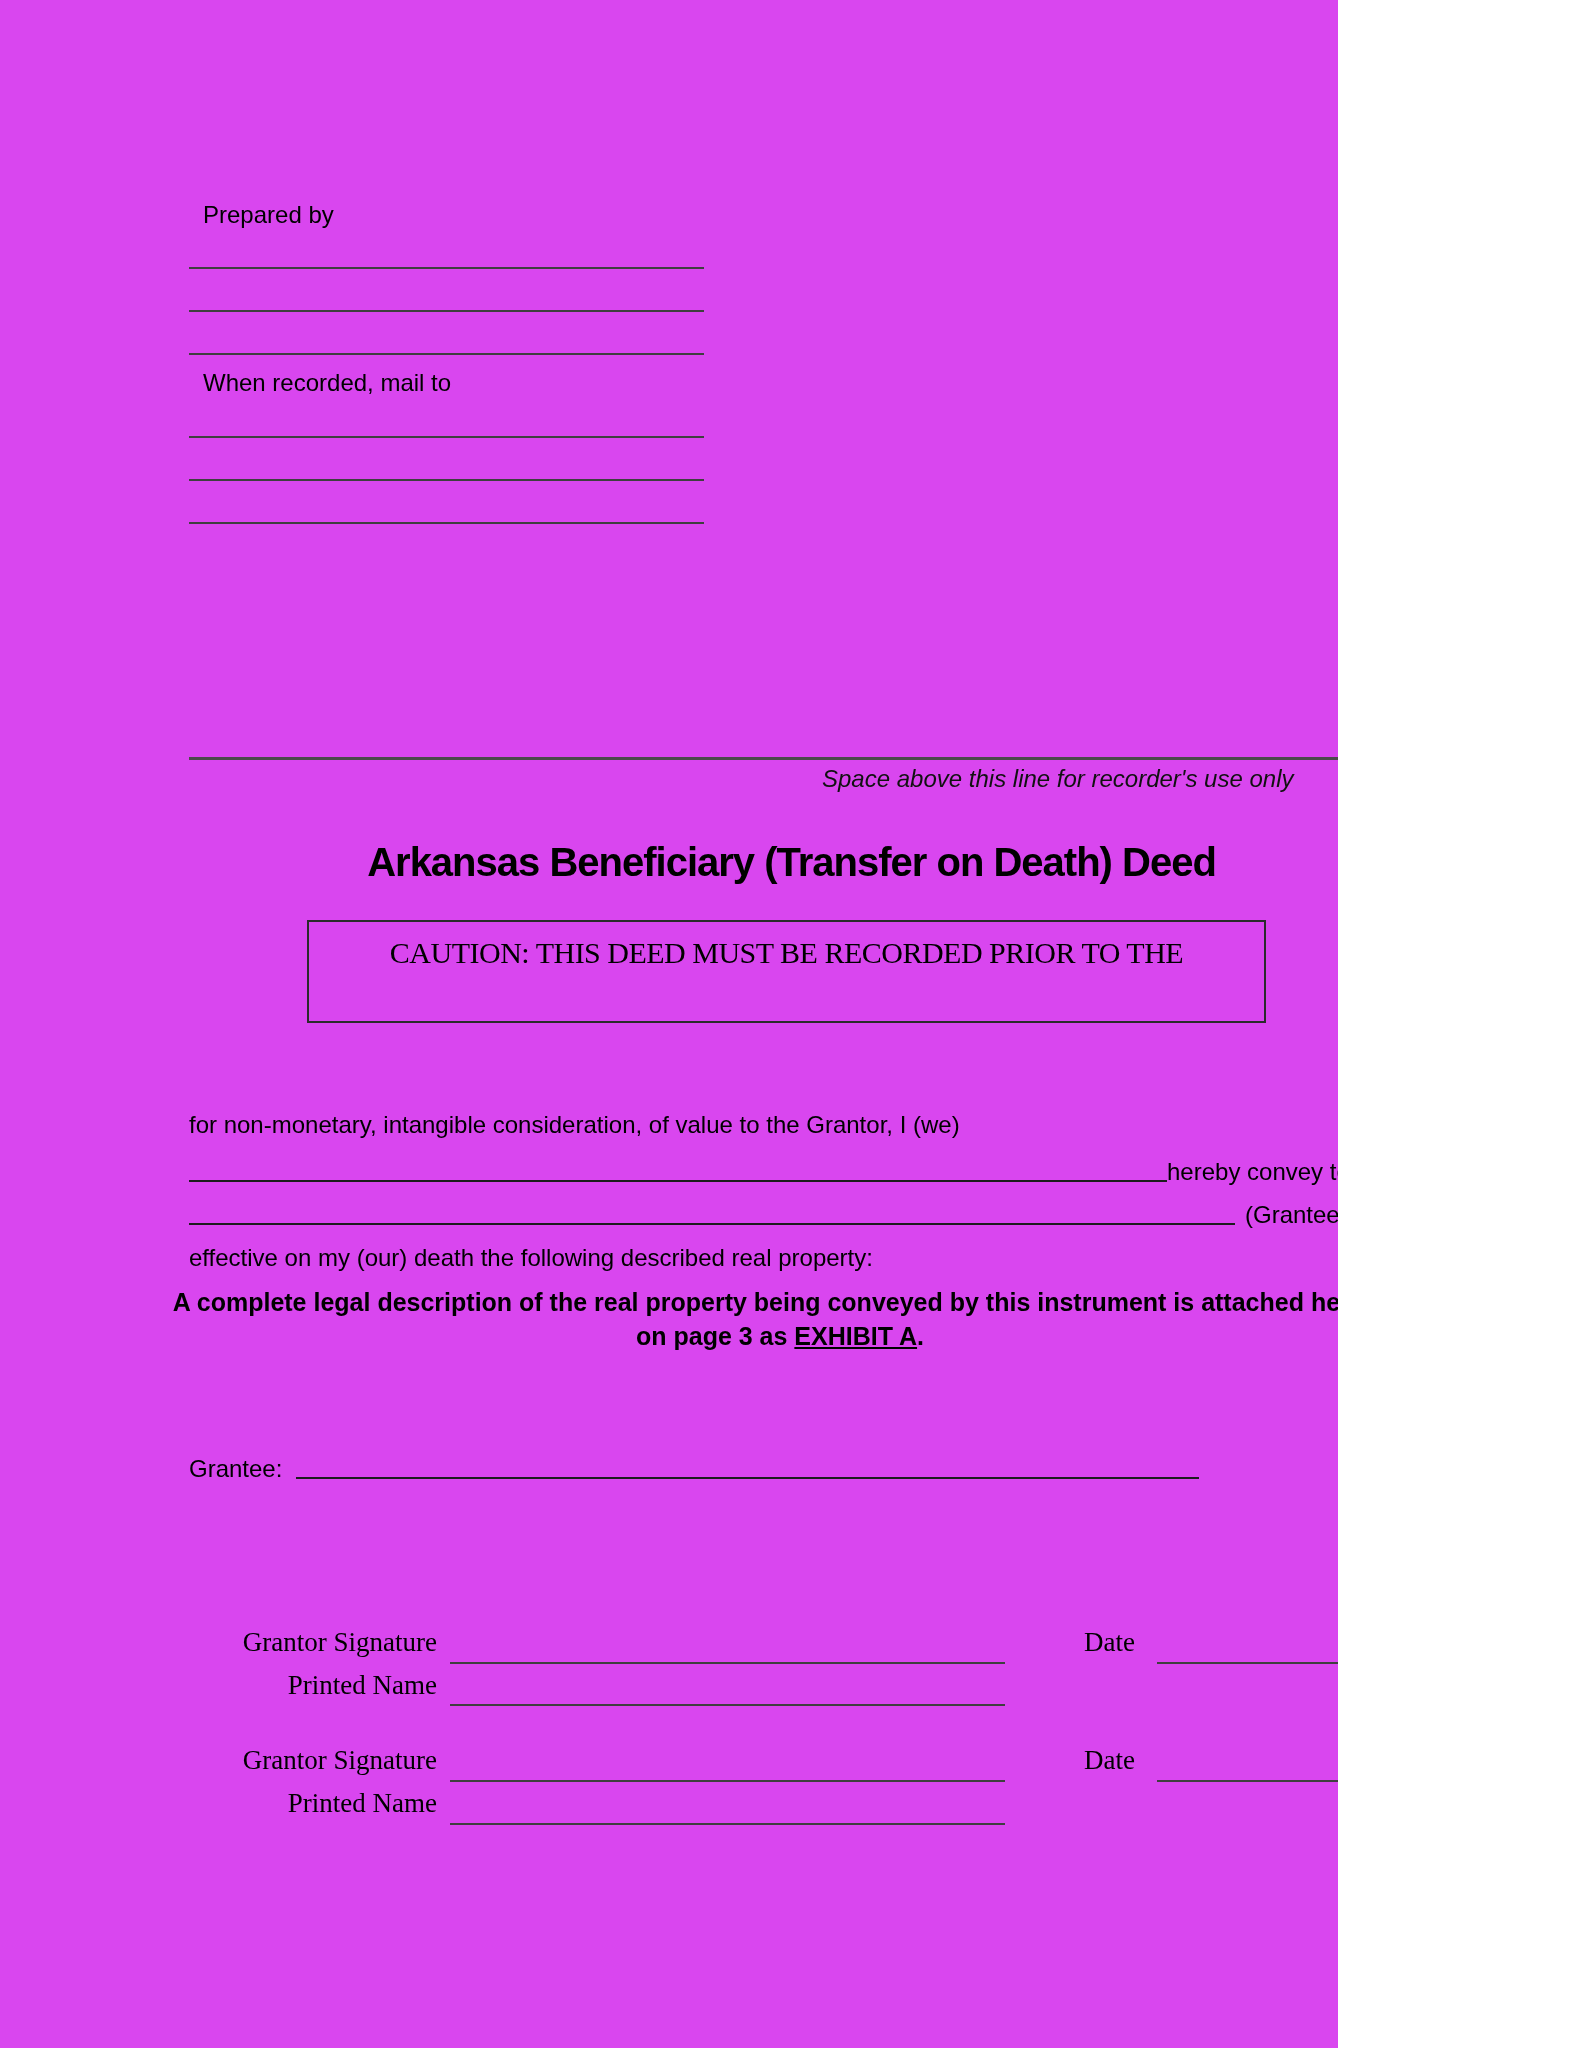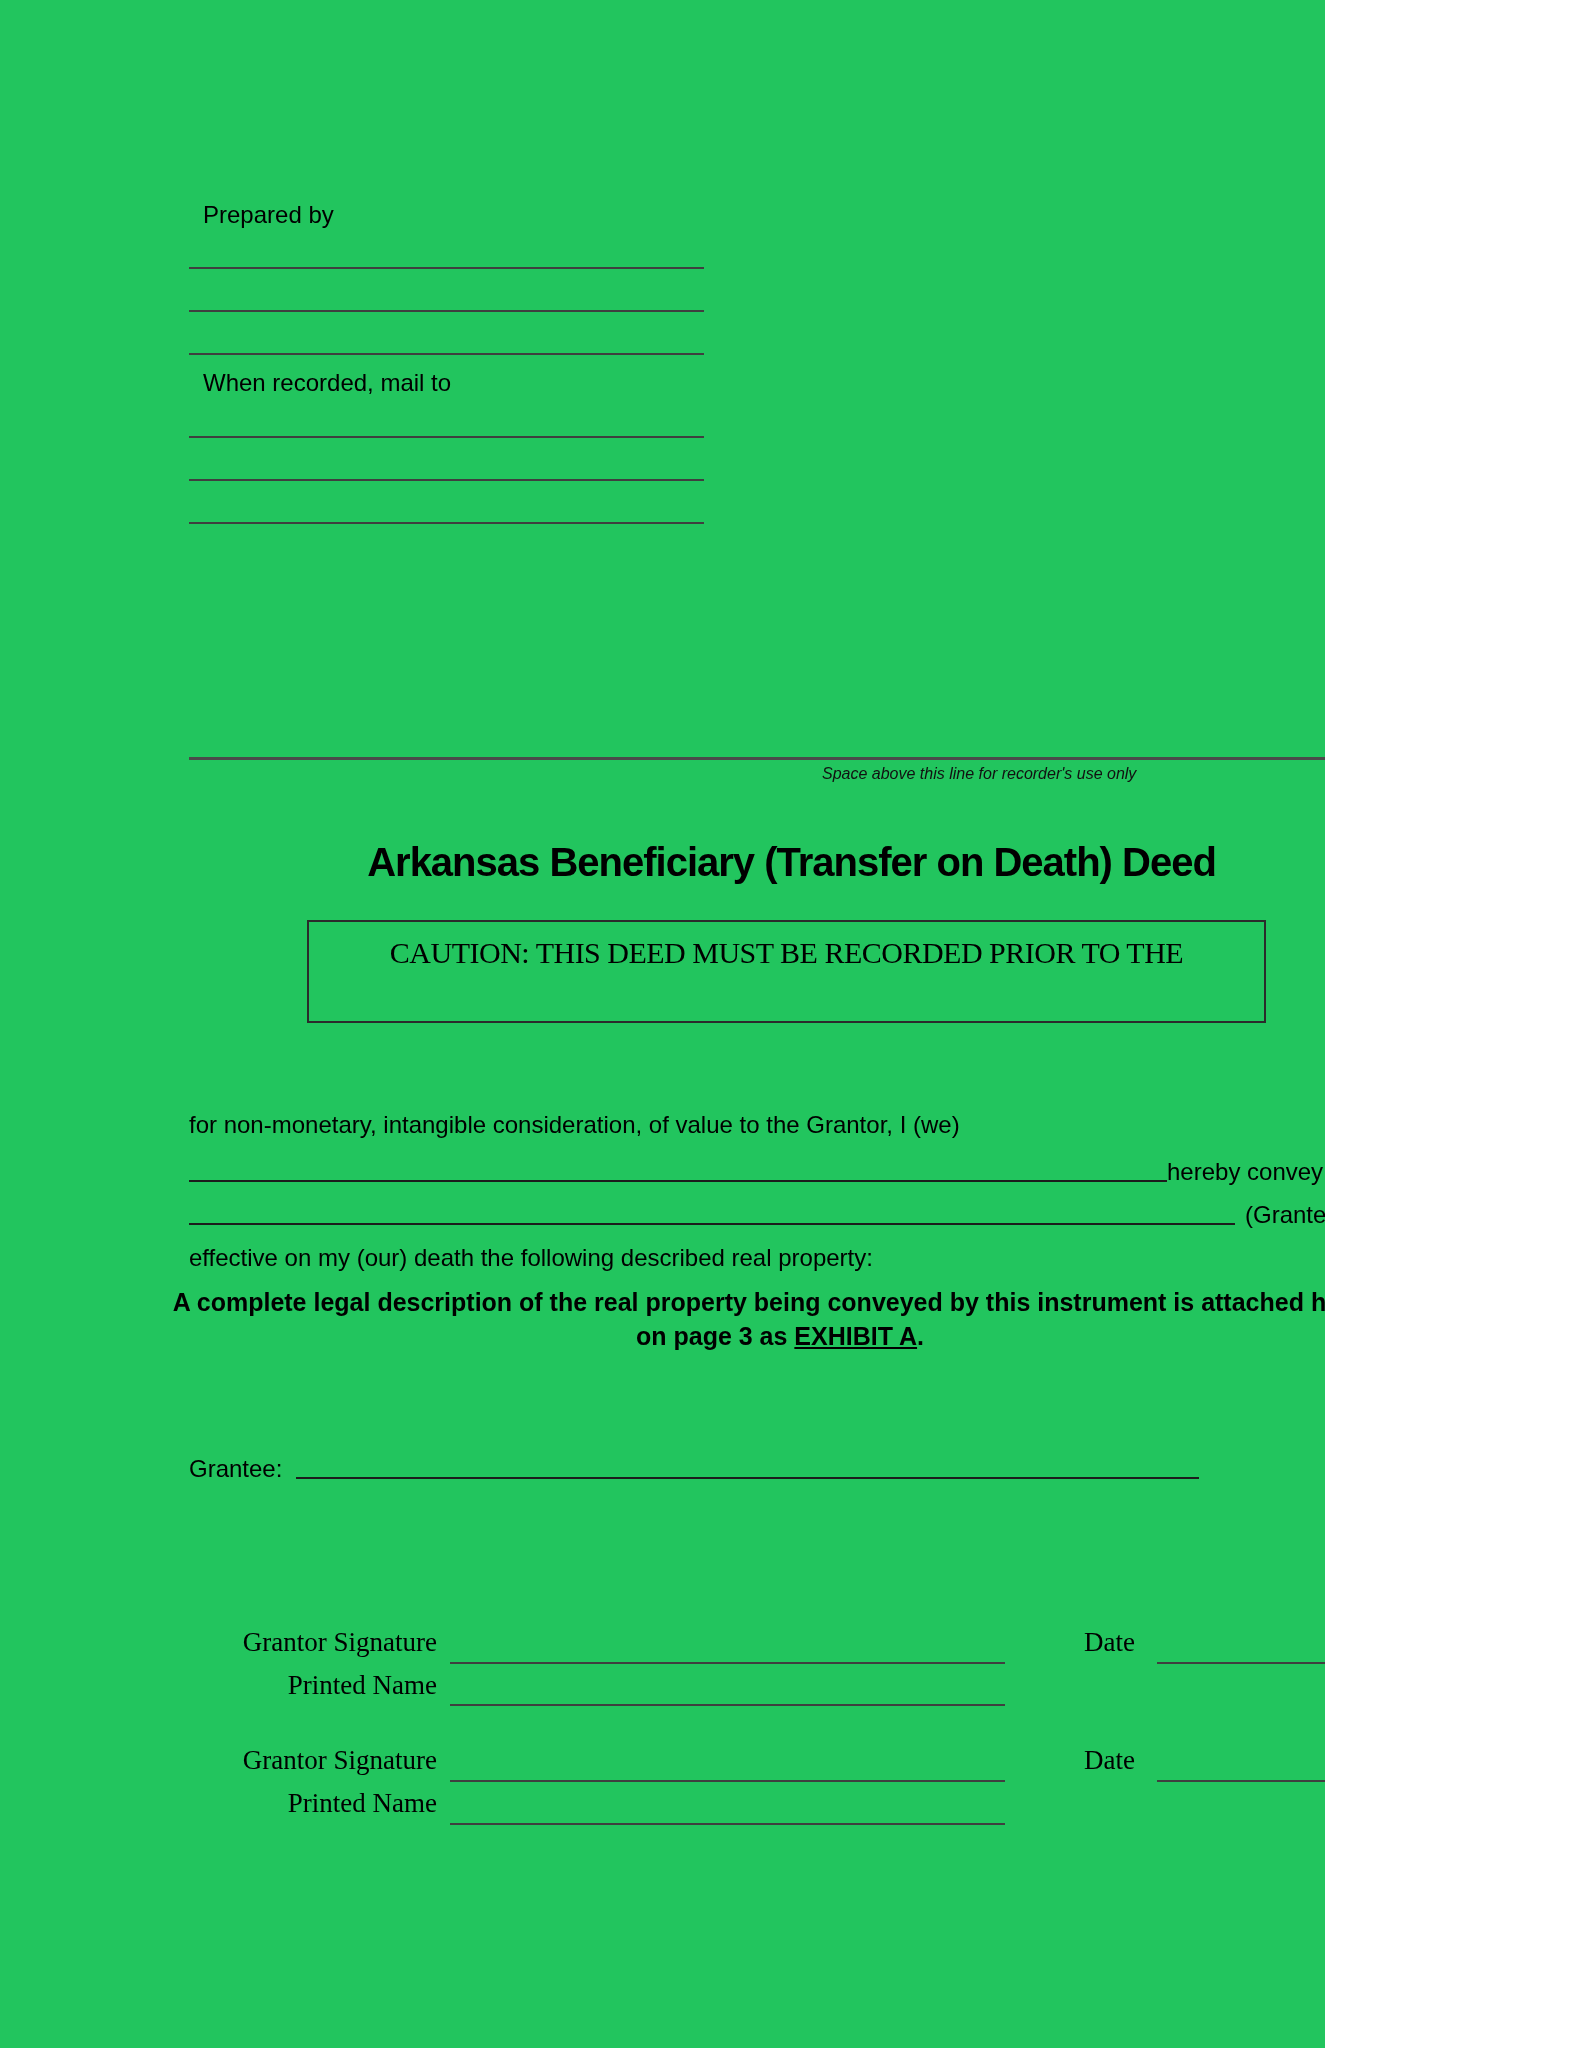--- a/index.html
+++ b/index.html
@@ -1,30 +1,31 @@
 <!DOCTYPE html>
 <html><head>
 <meta charset="utf-8">
 <style>
   html,body{margin:0;padding:0;background:#ffffff;}
   .page{
     position:relative;
     width:1325px;
     height:2048px;
-    background:#22c55e;
+    background:#d946ef;
     font-family:"Liberation Sans", sans-serif;
     color:#000;
     overflow:hidden;
+    padding-left:13px;
   }
   .abs{position:absolute;}
   .body-text{font-size:24px;line-height:30px;white-space:nowrap;}
   .fill-line{height:0;border-bottom:2px solid #3f3f3f;}
   .blank-field{height:0;border-bottom:2px solid #1c1c1c;}
   .rule{height:0;border-bottom:3px solid #4a4a4a;}
-  .note{font-size:16px;font-style:italic;white-space:nowrap;color:#111;}
+  .note{font-size:24px;font-style:italic;white-space:nowrap;color:#111;}
   .doc-title{
     left:0;top:840;width:1583px;text-align:center;
     font-size:40px;font-weight:bold;letter-spacing:-1px;white-space:nowrap;
   }
   .caution-box{
     left:307px;top:920px;width:959px;height:103px;
     border:2px solid #2b2b2b;box-sizing:border-box;
     text-align:center;padding-top:13px;
   }
   .caution-line{

